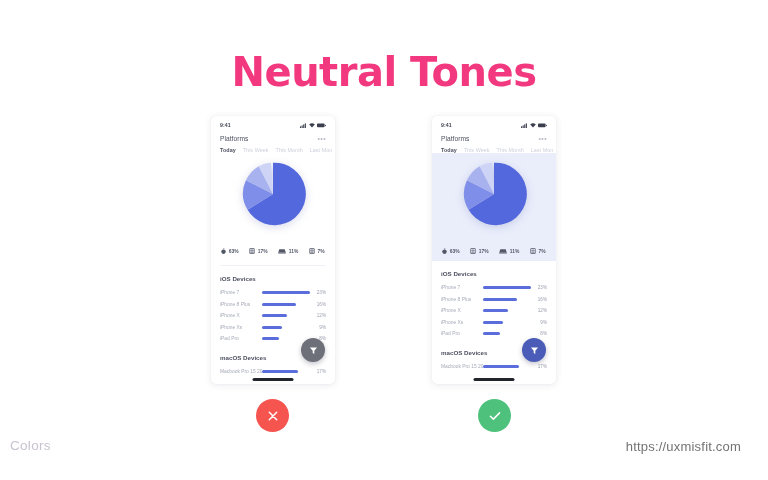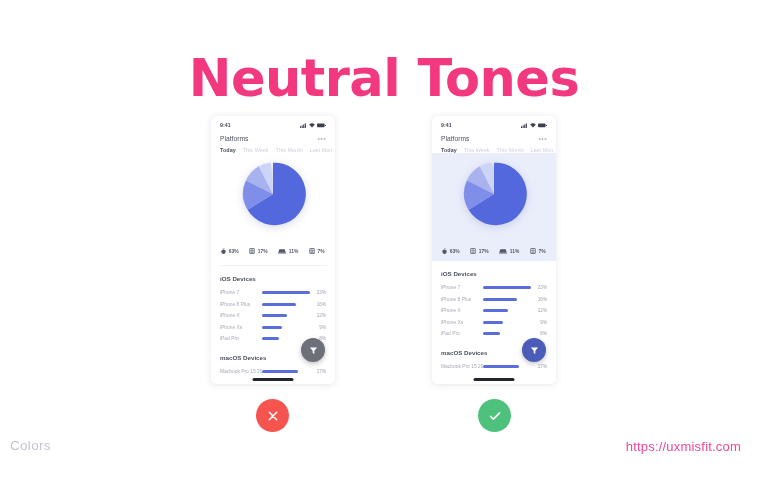--- a/index.html
+++ b/index.html
@@ -12,40 +12,40 @@
     font-family: "Liberation Sans", sans-serif;
     overflow: hidden;
     position: relative;
   }
 
   
   .page-title {
     position: absolute;
     left: 0; right: 0; top: 49px;
     text-align: center;
-    font-size: 51px;
+    font-size: 40px;
     font-weight: bold;
     letter-spacing: -0.5px;
     color: #f2387e;
     font-family: "DejaVu Sans", sans-serif;
   }
 
   
   .footer-left {
     position: absolute;
     left: 10px; top: 438px;
     font-size: 13.5px;
     color: #c9c2cf;
     letter-spacing: 0.3px;
   }
   .footer-right {
     position: absolute;
     right: 27px; top: 439px;
     font-size: 13px;
-    color: #ec4899;
+    color: #737373;
     letter-spacing: 0.2px;
   }
 
   
   .phone {
     position: absolute;
     top: 116px;
     width: 124px;
     height: 268px;
     background: #ffffff;

